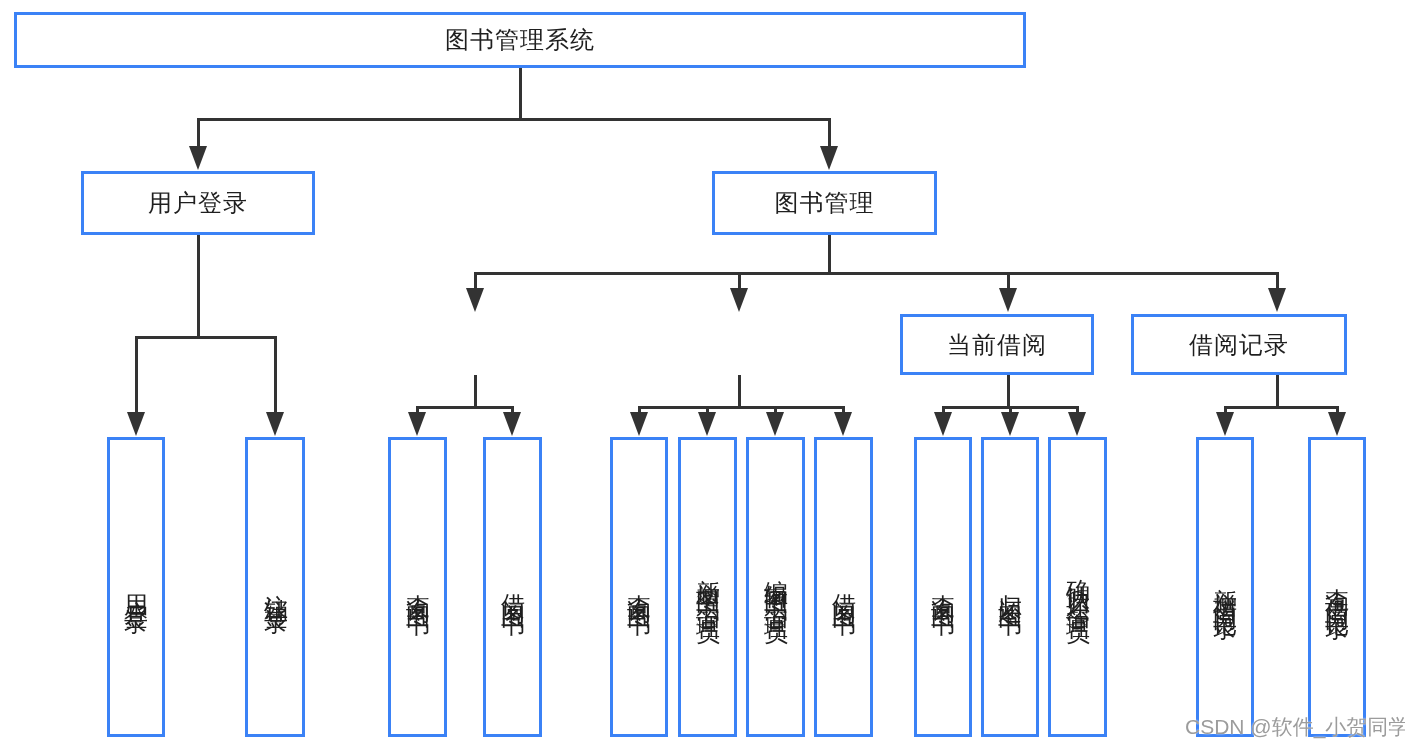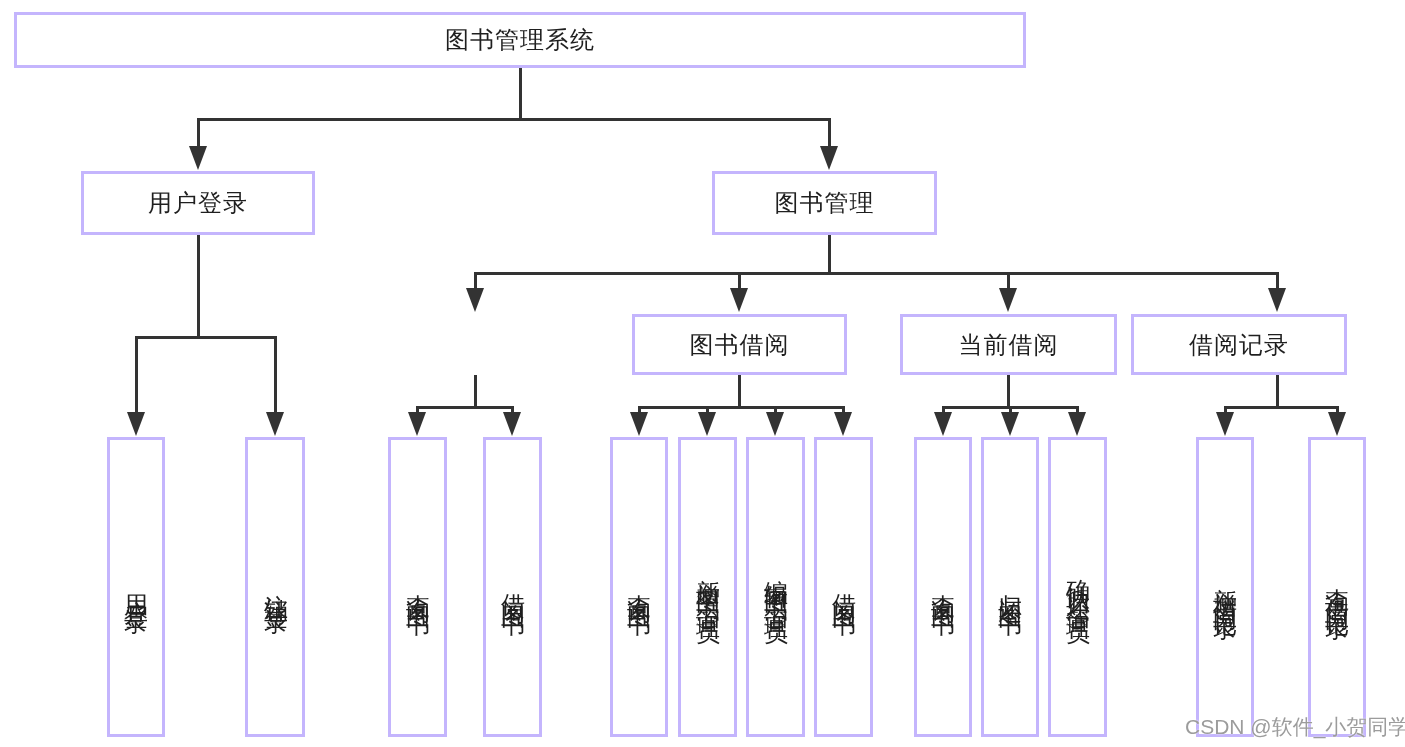--- a/index.html
+++ b/index.html
@@ -1,40 +1,39 @@
 <!DOCTYPE html>
 <html><head>
 <meta charset="utf-8">
 <style>
   html,body{margin:0;padding:0;background:#ffffff;}
   .canvas{position:relative;width:1405px;height:747px;background:#ffffff;overflow:hidden;
           font-family:"Liberation Sans","DejaVu Sans",sans-serif;}
-  .box{position:absolute;border:3px solid #c4b5fd;background:#ffffff;box-sizing:border-box;color:#1f1f1f;}
+  .box{position:absolute;border:3px solid #3b82f6;background:#ffffff;box-sizing:border-box;color:#1f1f1f;}
   .hbox{display:flex;align-items:center;justify-content:center;font-size:24px;letter-spacing:1px;white-space:nowrap;}
   .leaf{writing-mode:vertical-rl;text-orientation:mixed;text-align:center;font-size:24px;
         letter-spacing:6px;line-height:52px;}
   .vline{position:absolute;width:3px;background:#333333;}
   .hline{position:absolute;height:3px;background:#333333;}
   .arrow{position:absolute;width:0;height:0;border-left:9px solid transparent;
          border-right:9px solid transparent;border-top:24px solid #333333;}
   .watermark{position:absolute;left:1185px;top:713px;font-size:21px;color:#9c9c9c;
              white-space:nowrap;text-shadow:0 0 2px #ffffff;}
 </style>
 </head>
 <body>
 
 <div class="canvas">
 
   <div class="box hbox" style="left:14px;top:12px;width:1012px;height:56px">图书管理系统</div>
 
   <div class="box hbox" style="left:81px;top:171px;width:234px;height:64px">用户登录</div>
   <div class="box hbox" style="left:712px;top:171px;width:225px;height:64px">图书管理</div>
 
-  <div class="box hbox" style="left:632px;top:314px;width:215px;height:61px">图书借阅</div>
-  <div class="box hbox" style="left:900px;top:314px;width:217px;height:61px">当前借阅</div>
+  <div class="box hbox" style="left:900px;top:314px;width:194px;height:61px">当前借阅</div>
   <div class="box hbox" style="left:1131px;top:314px;width:216px;height:61px">借阅记录</div>
 
   <div class="box leaf" style="left:107px;top:437px;width:58px;height:300px">用户登录</div>
   <div class="box leaf" style="left:245px;top:437px;width:60px;height:300px">注销登录</div>
 
   <div class="box leaf" style="left:388px;top:437px;width:59px;height:300px">查询图书</div>
   <div class="box leaf" style="left:483px;top:437px;width:59px;height:300px">借阅图书</div>
 
   <div class="box leaf" style="left:610px;top:437px;width:58px;height:300px">查询图书</div>
   <div class="box leaf" style="left:678px;top:437px;width:59px;height:300px">新增图书（管理员）</div>

